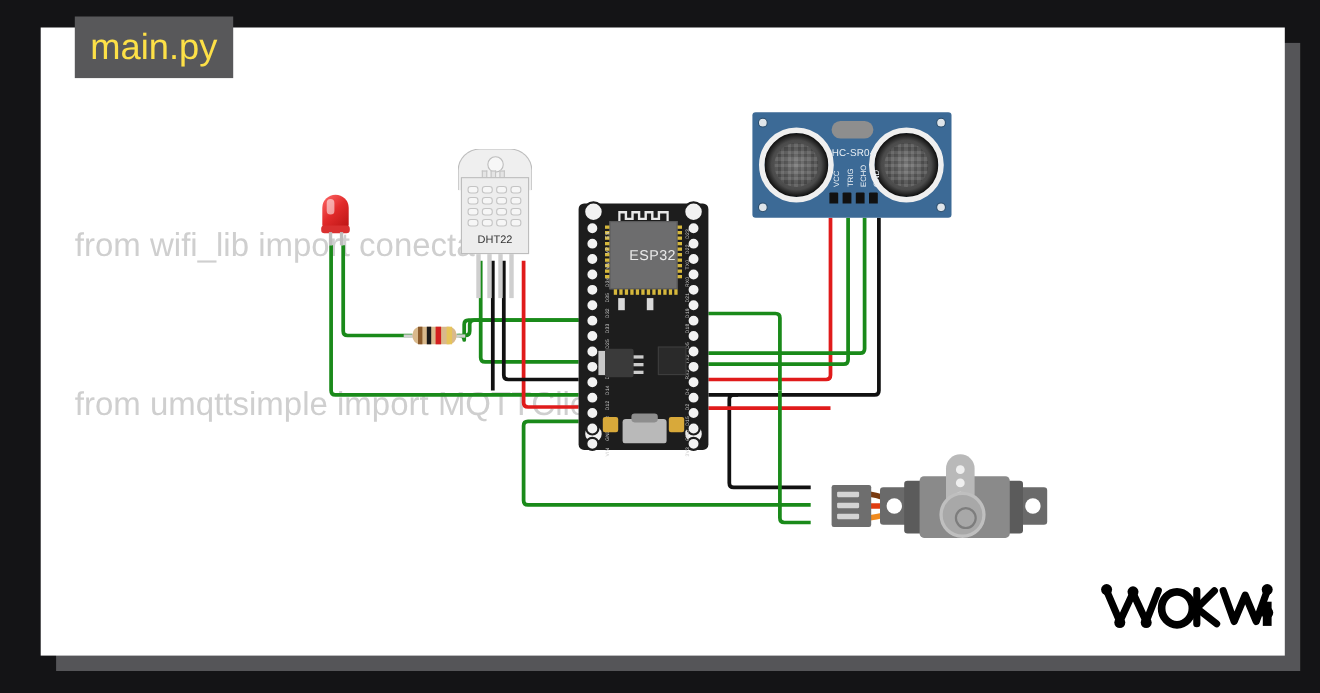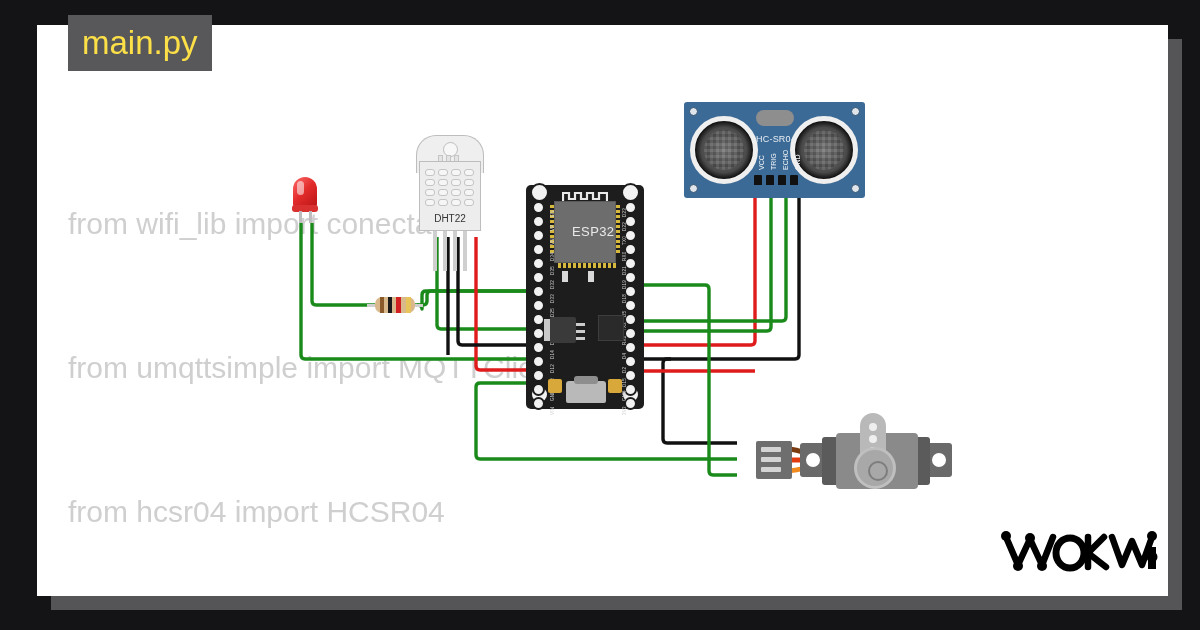--- a/index.html
+++ b/index.html
@@ -262,21 +262,20 @@
 
 <div id="root">
 
   <div class="canvas-shadow"></div>
 
   <div class="canvas">
 
     <div class="code">
       <div>from wifi_lib import conecta</div>
       <div>from umqttsimple import MQTTClient</div>
-      <div>from hcsr04 import HCSR04</div>
       
       
       
       
       
       
     </div>
 
     <div class="diagram">
 

